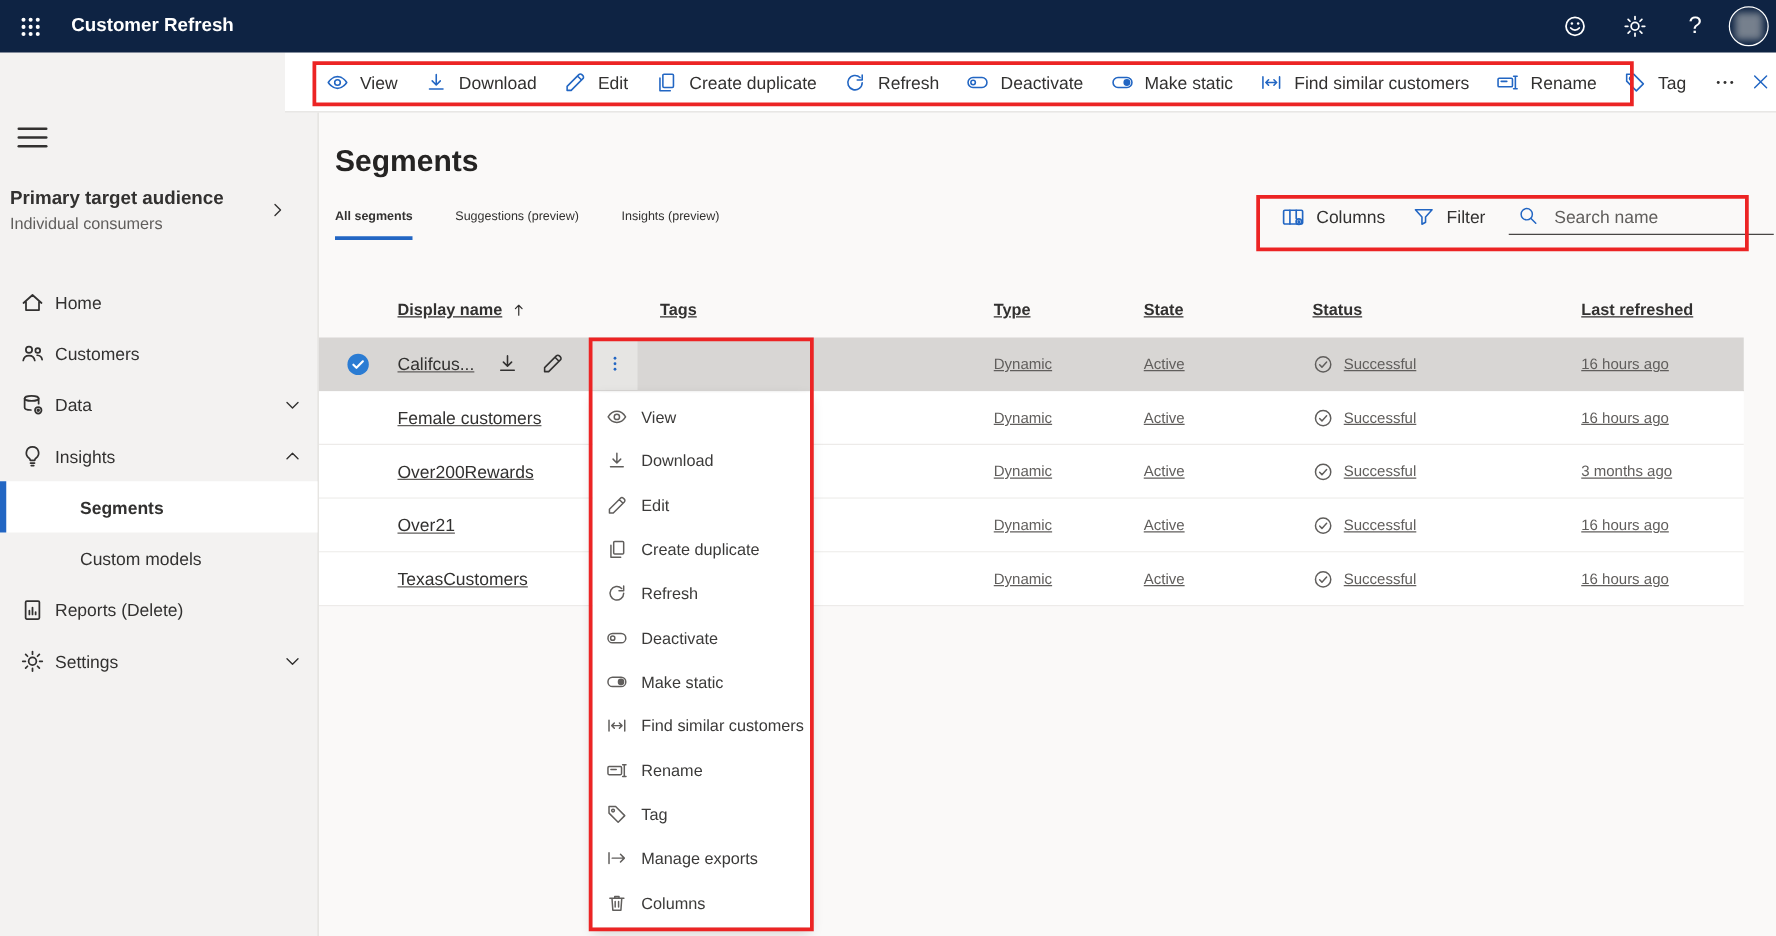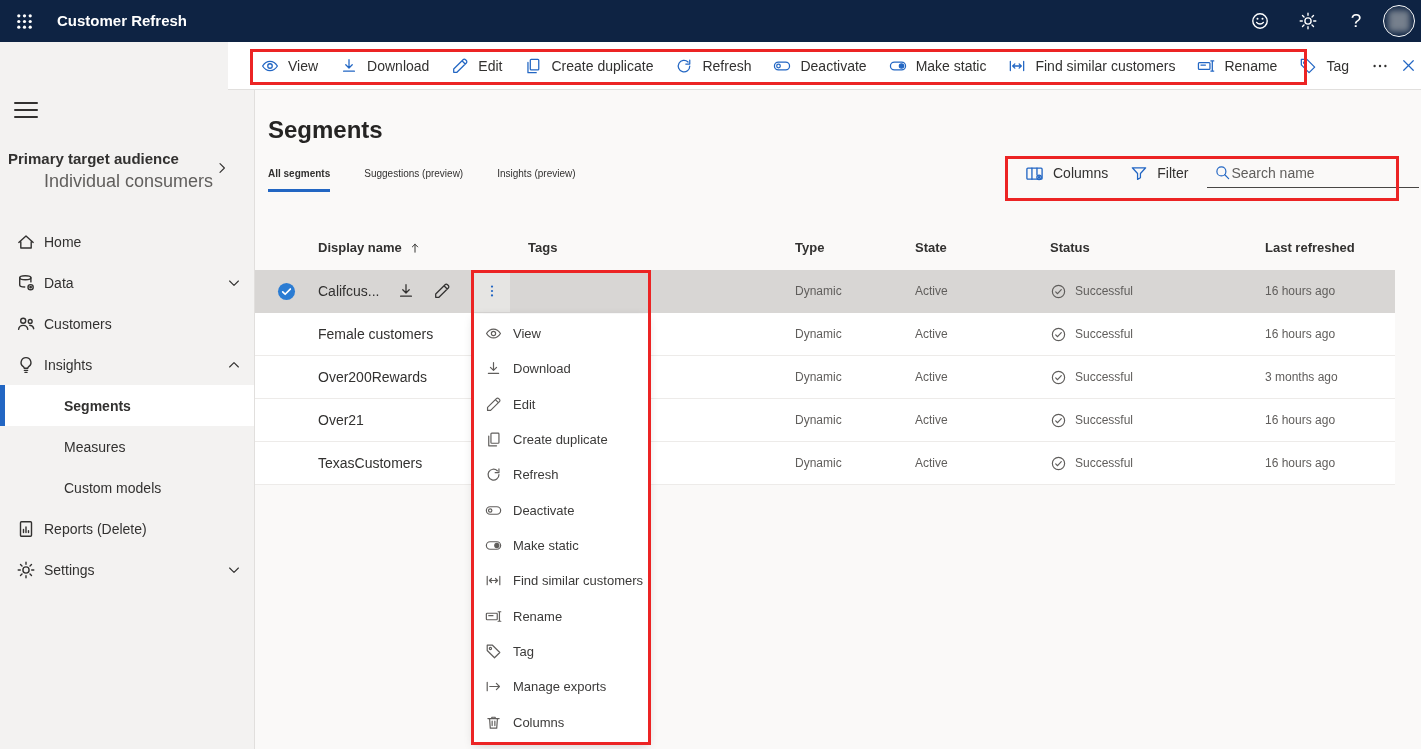--- a/index.html
+++ b/index.html
@@ -31,48 +31,48 @@
   .cmd svg{color:var(--command-icon);}
   .sel-group{margin-left:auto; margin-right:23px; display:flex; align-items:center; gap:10px; cursor:pointer;}
   .sel-group svg{color:var(--accent);}
 
   
   .sidebar{position:absolute; top:42px; left:0; bottom:0; width:255px; background:var(--sidebar-bg); border-right:1px solid var(--border); z-index:4;padding-left:43px;}
   .hamburger{position:absolute; top:60px; left:14px; width:24px; height:18px; cursor:pointer;}
   .hamburger span{display:block; height:2px; background:#323130; margin-bottom:5px; border-radius:1px;}
   .audience{position:absolute; top:108px; left:8px; right:30px; cursor:pointer;}
   .audience-title{font-size:15px; font-weight:bold; color:var(--text-primary);}
-  .audience-sub{font-size:18px; color:var(--text-secondary); margin-top:4px;margin-left:36px;}
+  .audience-sub{font-size:13px; color:var(--text-secondary); margin-top:4px;}
   .audience-chev{position:absolute; top:118px; right:24px; color:#323130;}
   .nav{position:absolute; top:179px; left:0; right:0;}
   .nav-item{position:relative; height:41px; display:flex; align-items:center; font-size:14px; color:var(--text-primary); cursor:pointer;}
   .nav-item .nicon{position:absolute; left:16px; color:#323130;}
   .nav-item .nlbl{margin-left:44px;}
   .nav-item.sub .nlbl{margin-left:64px;}
   .nav-item .chev{position:absolute; right:12px; color:#323130;}
   .nav-item.selected{background:#fff; font-weight:bold;}
   .nav-item.selected::before{content:""; position:absolute; left:0; top:0; bottom:0; width:5px; background:var(--accent);}
 
   
   .main{position:absolute; left:228px; top:90px; right:0; bottom:0;}
   .page-title{position:absolute; left:40px; top:26px; font-size:24px; font-weight:bold; color:#252423;}
   .tabs{position:absolute; left:40px; top:78px; display:flex; gap:34px;}
   .tab{font-size:10px; color:var(--text-primary); padding-bottom:10px; cursor:pointer;}
   .tab.active{font-weight:bold; border-bottom:3px solid var(--accent);}
   .view-controls{position:absolute; left:786px; top:70px; height:26px; display:flex; align-items:center;}
   .vc-btn{display:flex; align-items:center; gap:9px; padding:0 11px; height:34px; font-size:14px; color:var(--text-primary); cursor:pointer;}
   .vc-btn svg{color:var(--command-icon);}
-  .searchbox{margin-left:8px; width:212px; height:30px; border-bottom:1px solid #484644; display:flex; align-items:center; gap:0; padding:0 7px; background:transparent;}
+  .searchbox{margin-left:8px; width:212px; height:30px; border-bottom:1px solid #484644; display:flex; align-items:center; gap:12px; padding:0 7px; background:transparent;}
   .searchbox svg{color:var(--accent);}
   .searchbox input{flex:1; border:none; outline:none; background:transparent; font-size:14px; color:var(--text-primary); font-family:inherit;}
   .searchbox input::placeholder{color:var(--text-secondary);}
 
   
   .table{position:absolute; left:27px; top:135px; width:1140px;}
-  .thead,.trow{display:grid; grid-template-columns:63px 210px 267px 120px 135px 215px 1fr; align-items:center;}
+  .thead,.trow{display:grid; grid-template-columns:63px 210px 267px 120px 135px 215px 1fr; align-items:center;text-decoration:underline;}
   .thead{height:45px; font-size:13px; font-weight:bold; color:var(--text-primary);}
   .th-name{display:flex; align-items:center; gap:6px;}
   .trow{height:43px; background:#fff; border-bottom:1px solid #edebe9; font-size:12px; color:var(--text-secondary); position:relative; cursor:pointer;}
   .trow.selected{background:var(--selected-row-bg); border-bottom-color:var(--selected-row-bg);}
   .checkcell{display:flex; justify-content:center;}
   .namecell{display:flex; align-items:center; gap:18px; font-size:14px; color:var(--text-primary);}
   .rowact{color:#323130; cursor:pointer;}
   .statuscell{display:flex; align-items:center; gap:8px;}
   .statuscell svg{color:var(--text-secondary);}
   .hover-cell{position:absolute; left:218px; top:0; width:37px; height:100%; background:#e6e5e3; display:flex; align-items:center; justify-content:center; color:var(--accent); cursor:pointer;}
@@ -353,47 +353,44 @@
     </svg>
   <div class="nav">
     <div class="nav-item">
       <svg class="ic nicon" width="20" height="20">
           <use href="#i-home"></use>
         </svg>
       <span class="nlbl">Home</span>
     </div>
     <div class="nav-item">
       <svg class="ic nicon" width="20" height="20">
+          <use href="#i-people"></use>
+        </svg>
+      <span class="nlbl">Customers</span>
+    </div>
+    <div class="nav-item">
+      <svg class="ic nicon" width="20" height="20">
           <use href="#i-db"></use>
         </svg>
       <span class="nlbl">Data</span>
       <svg class="ic chev" width="16" height="16">
           <use href="#i-chev-d"></use>
         </svg>
     </div>
     <div class="nav-item">
       <svg class="ic nicon" width="20" height="20">
-          <use href="#i-people"></use>
-        </svg>
-      <span class="nlbl">Customers</span>
-    </div>
-    <div class="nav-item">
-      <svg class="ic nicon" width="20" height="20">
           <use href="#i-bulb"></use>
         </svg>
       <span class="nlbl">Insights</span>
       <svg class="ic chev" width="16" height="16">
           <use href="#i-chev-u"></use>
         </svg>
     </div>
     <div class="nav-item sub selected">
       <span class="nlbl">Segments</span>
-    </div>
-    <div class="nav-item sub">
-      <span class="nlbl">Measures</span>
     </div>
     <div class="nav-item sub">
       <span class="nlbl">Custom models</span>
     </div>
     <div class="nav-item">
       <svg class="ic nicon" width="20" height="20">
           <use href="#i-report"></use>
         </svg>
       <span class="nlbl">Reports (Delete)</span>
     </div>

